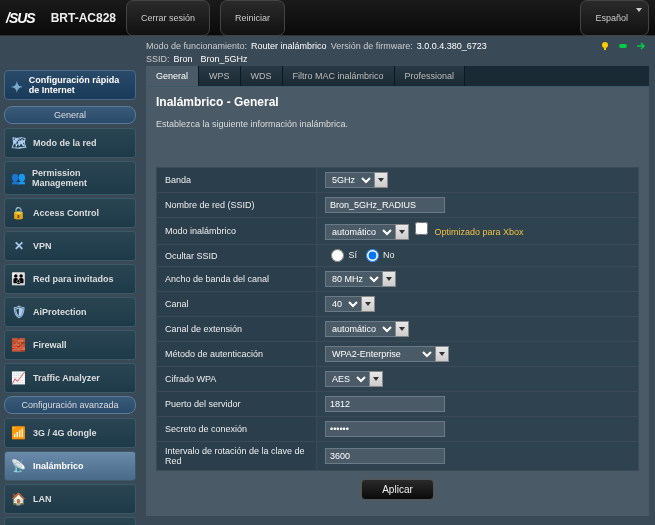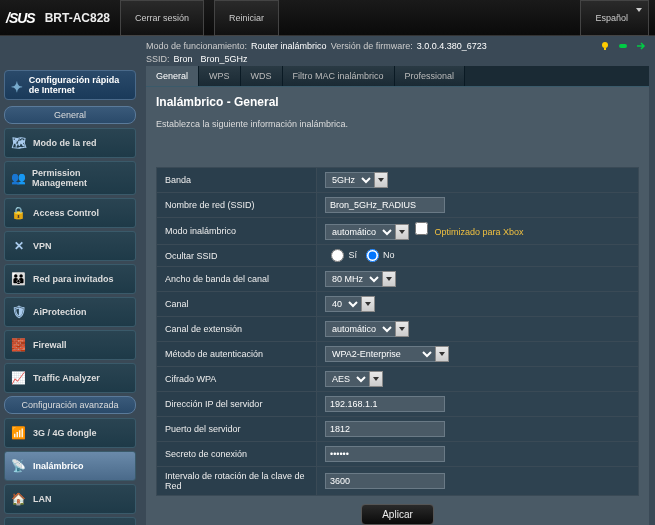--- a/index.html
+++ b/index.html
@@ -1,21 +1,21 @@
 <!DOCTYPE html>
 <html><head>
 <meta charset="utf-8">
 <style>
 * { margin: 0; padding: 0; box-sizing: border-box; font-family: Arial, sans-serif; }
 body { background: #3a4956; width: 655px; height: 525px; overflow: hidden; font-size: 10px; color: #fff; }
 
 .topbar { background: linear-gradient(#1a1a1a, #0a0a0a); height: 36px; display: flex; align-items: center; padding: 0 6px; border-bottom: 1px solid #333; }
 .brand { font-weight: bold; font-size: 14px; font-style: italic; letter-spacing: -1px; }
-.model { font-weight: bold; font-size: 12px; margin-left: 10px; color: #eee; }
-.topbtn { background: linear-gradient(#2a2a2a, #111); border: 1px solid #444; color: #ccc; padding: 12px 14px; margin-left: 10px; font-size: 9px; border-radius: 0; cursor: pointer; }
+.model { font-weight: bold; font-size: 12px; margin-left: 16px; color: #eee; }
+.topbtn { background: linear-gradient(#2a2a2a, #111); border: 1px solid #444; color: #ccc; padding: 12px 14px; margin-left: 10px; font-size: 9px; border-radius: 7px; cursor: pointer; }
 .topbtn.lang { margin-left: auto; padding-right: 20px; position: relative; }
 .topbtn.lang::after { content: ""; position: absolute; right: 6px; top: 7px; border-left: 3px solid transparent; border-right: 3px solid transparent; border-top: 4px solid #ccc; }
 
 .inforow { display: flex; align-items: center; padding: 4px 8px 2px 146px; font-size: 9px; color: #ccc; }
 .inforow .val { color: #fff; margin: 0 4px; }
 .status-icons { margin-left: auto; display: flex; gap: 6px; }
 .sicon { width: 12px; height: 12px; }
 
 .container { display: flex; height: calc(100% - 56px); }
 
@@ -219,24 +219,20 @@
                 </span></td>
             </tr>
         <tr>
               <td class="lbl">Cifrado WPA</td>
             <td><span class="sel-wrap">
                   <select><option>AES</option></select>
                   <span class="sel-btn"></span>
                 </span></td>
             </tr>
         <tr>
-              <td class="lbl">Dirección IP del servidor</td>
-            <td><input type="text" value="192.168.1.1" style=""></td>
-            </tr>
-        <tr>
               <td class="lbl">Puerto del servidor</td>
             <td><input type="text" value="1812" style=""></td>
             </tr>
         <tr>
               <td class="lbl">Secreto de conexión</td>
             <td><input type="password" value="••••••" style=""></td>
             </tr>
         <tr>
               <td class="lbl">Intervalo de rotación de la clave de Red</td>
             <td><input type="text" value="3600" style=""></td>

